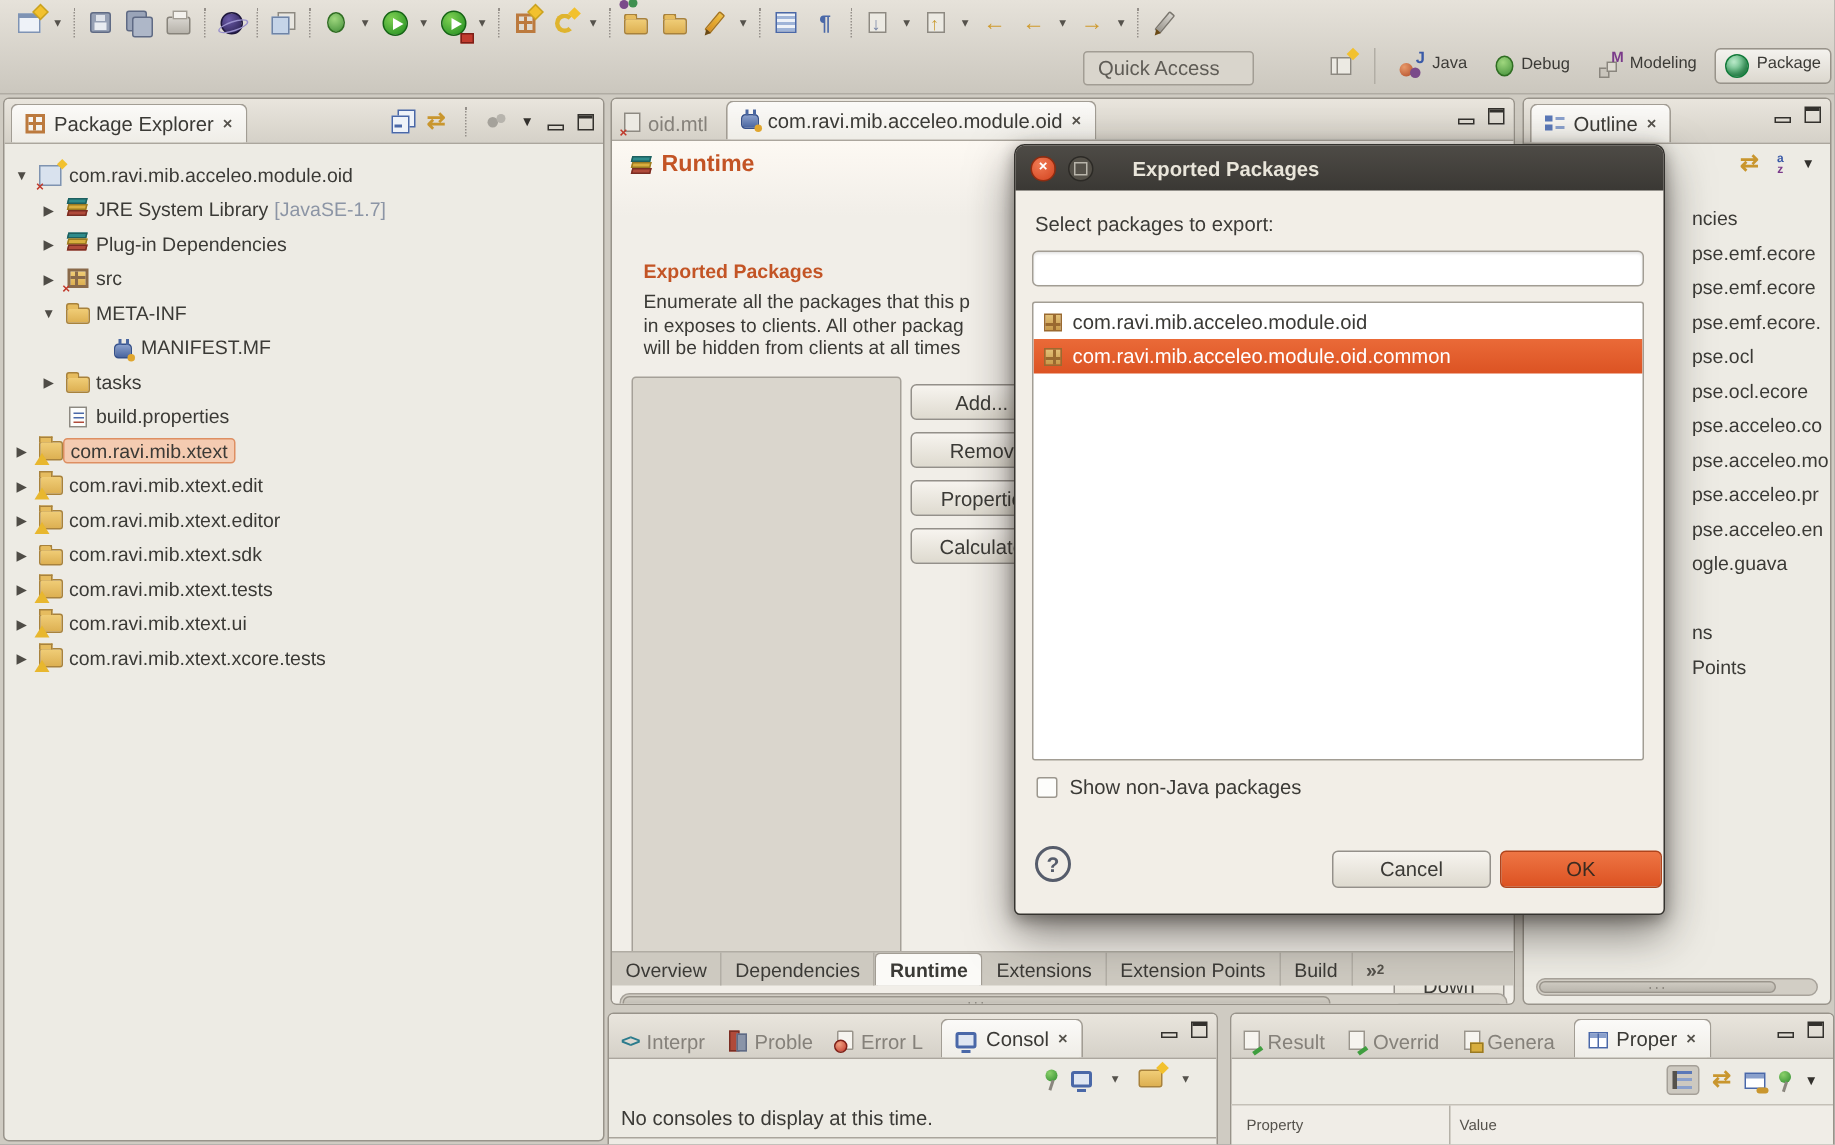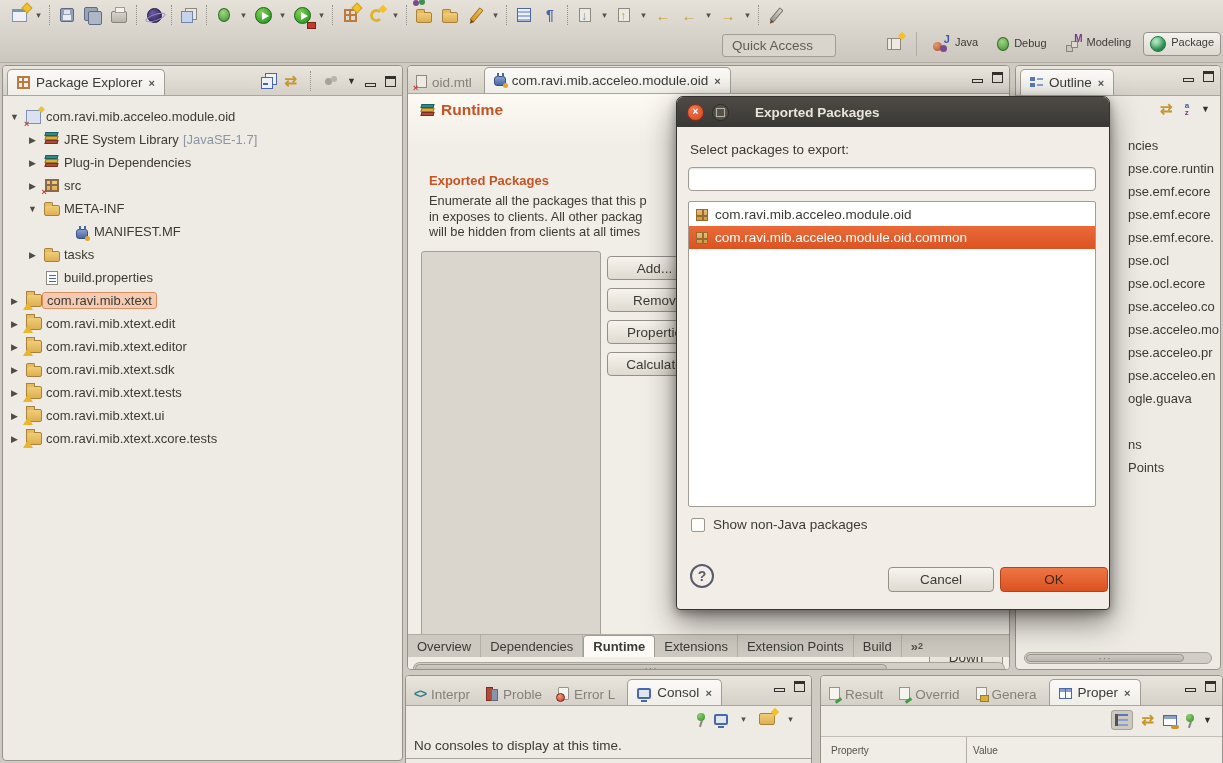--- a/index.html
+++ b/index.html
@@ -529,21 +529,20 @@
     <div class="ol-tools">
       <span class="glyph-link">⇄</span>
       <span class="i-sort">
           <span class="a">a</span>
           <span class="z">z</span>
         </span>
       <span class="menu-tri">▼</span>
     </div>
     <div class="ol-frag">
       <div class="ol-row">ncies</div>
-      <div class="ol-row">pse.core.runtin</div>
       <div class="ol-row">pse.emf.ecore</div>
       <div class="ol-row">pse.emf.ecore</div>
       <div class="ol-row">pse.emf.ecore.</div>
       <div class="ol-row">pse.ocl</div>
       <div class="ol-row">pse.ocl.ecore</div>
       <div class="ol-row">pse.acceleo.co</div>
       <div class="ol-row">pse.acceleo.mo</div>
       <div class="ol-row">pse.acceleo.pr</div>
       <div class="ol-row">pse.acceleo.en</div>
       <div class="ol-row">ogle.guava</div>

